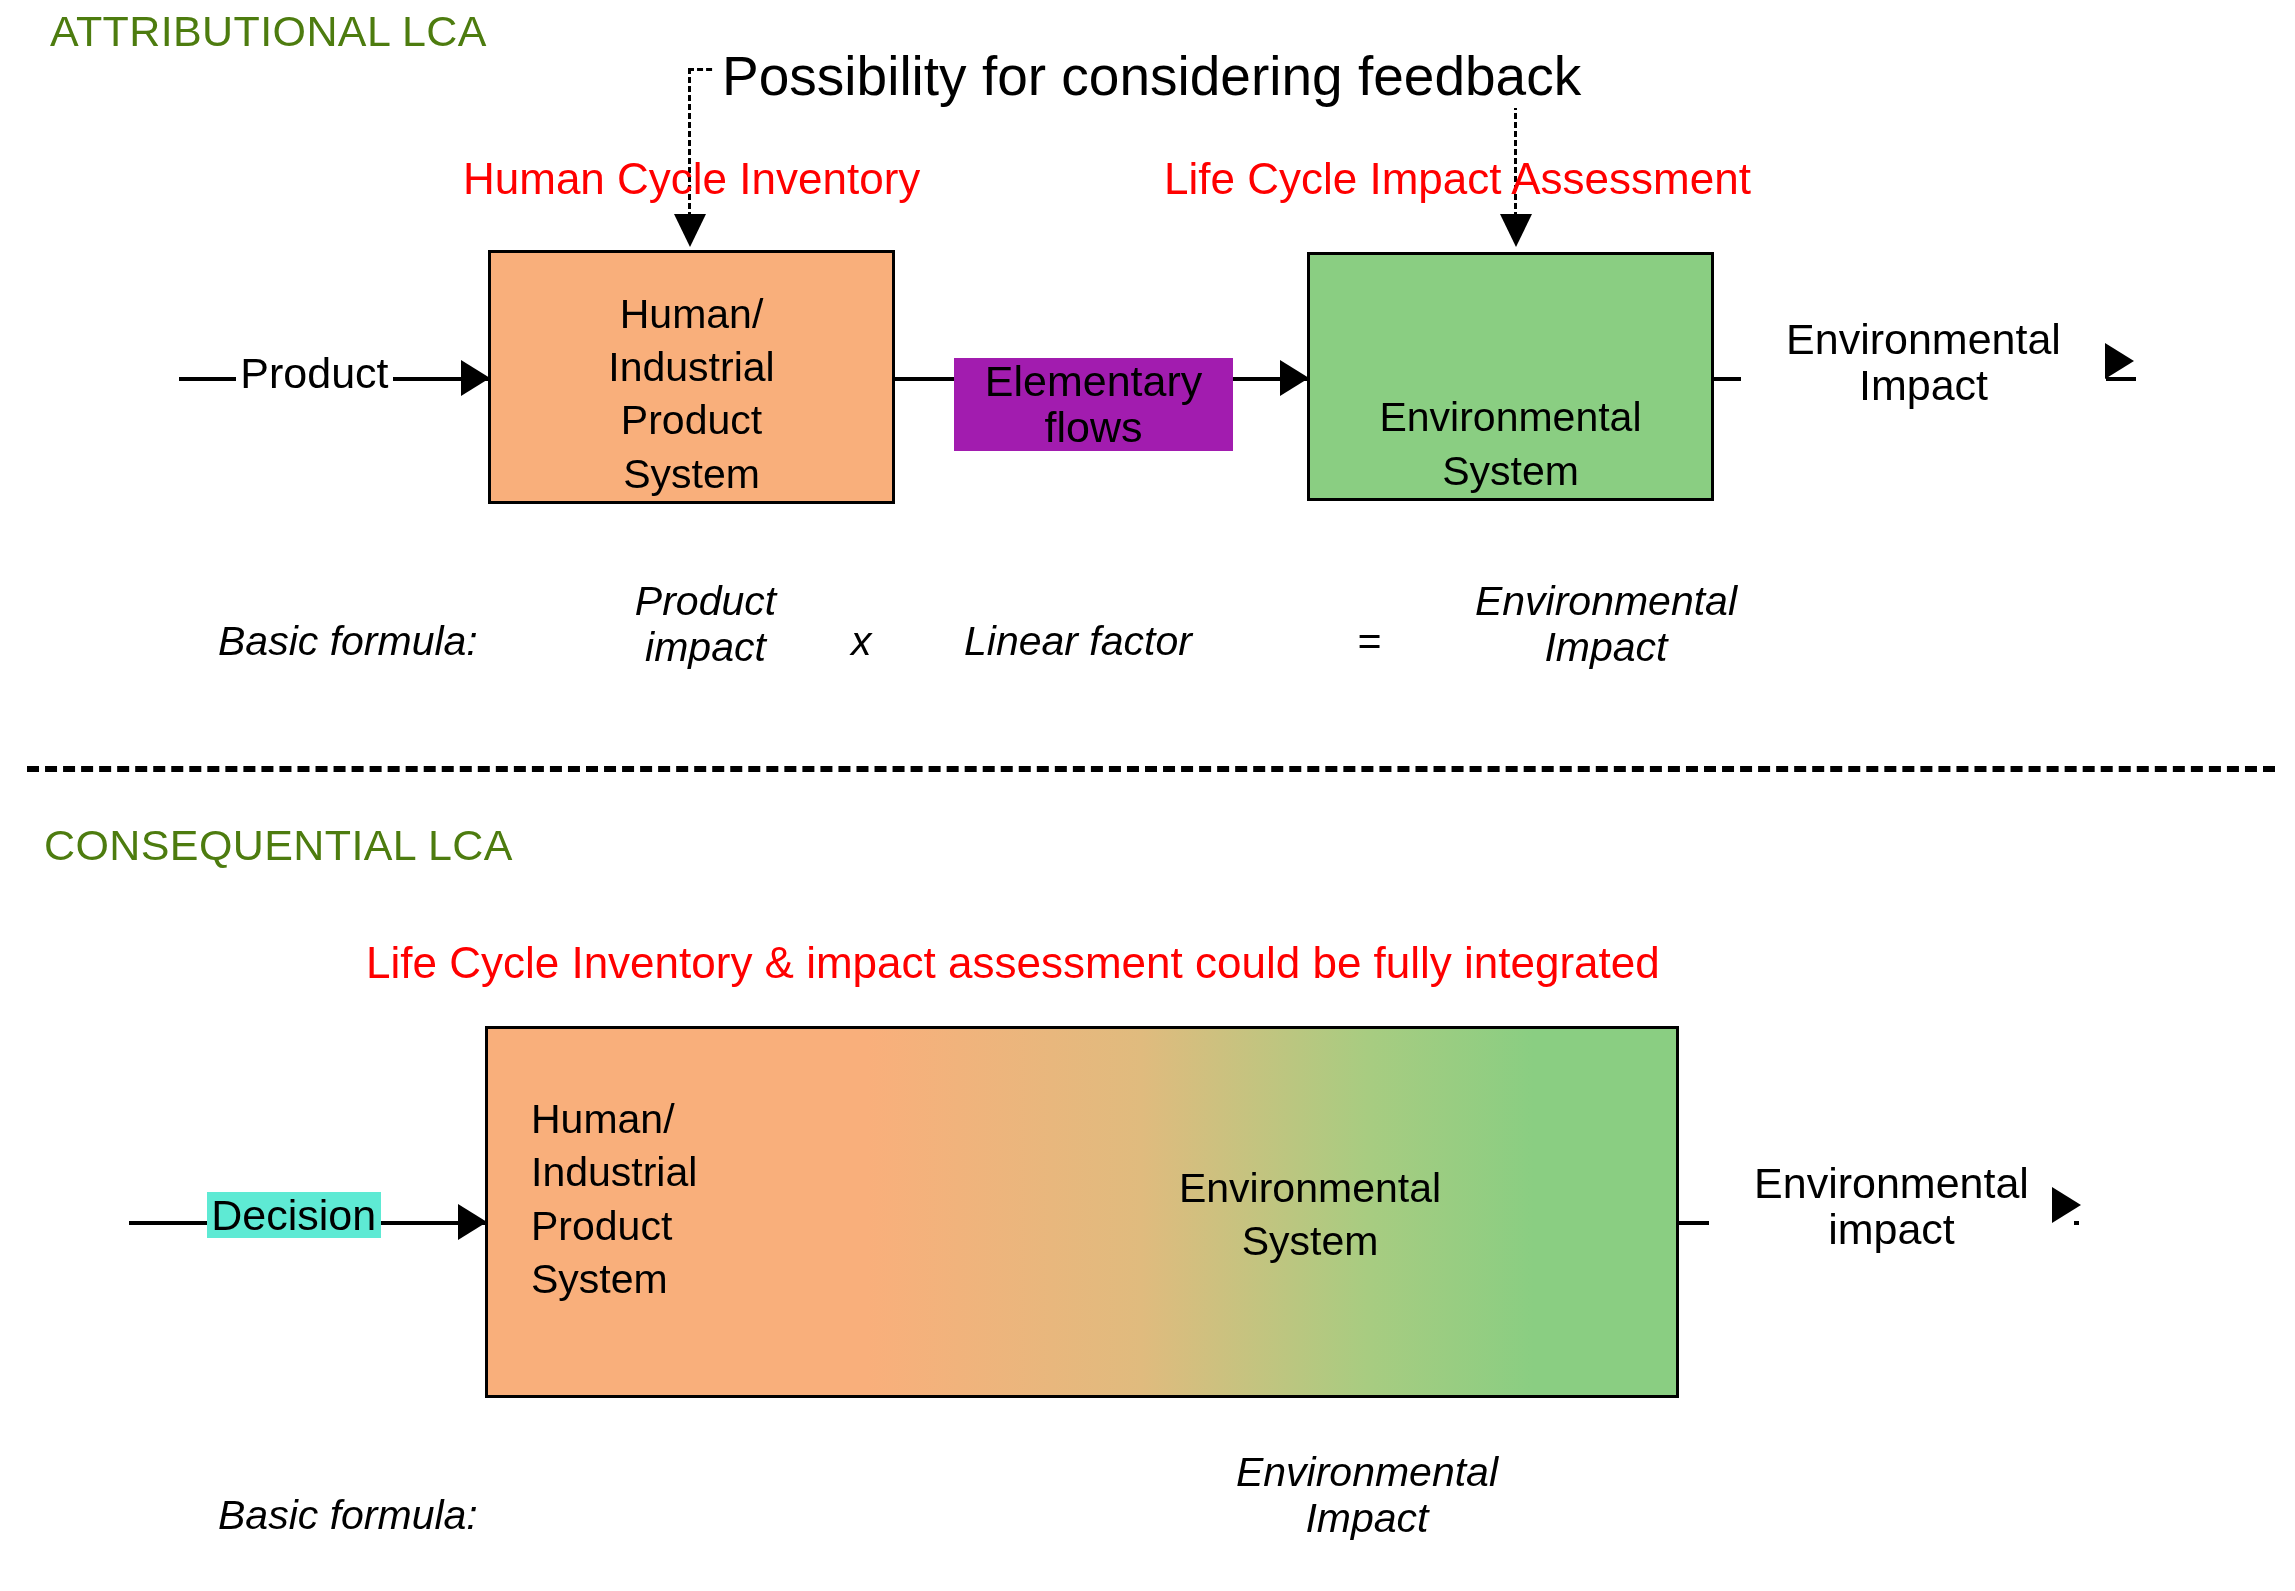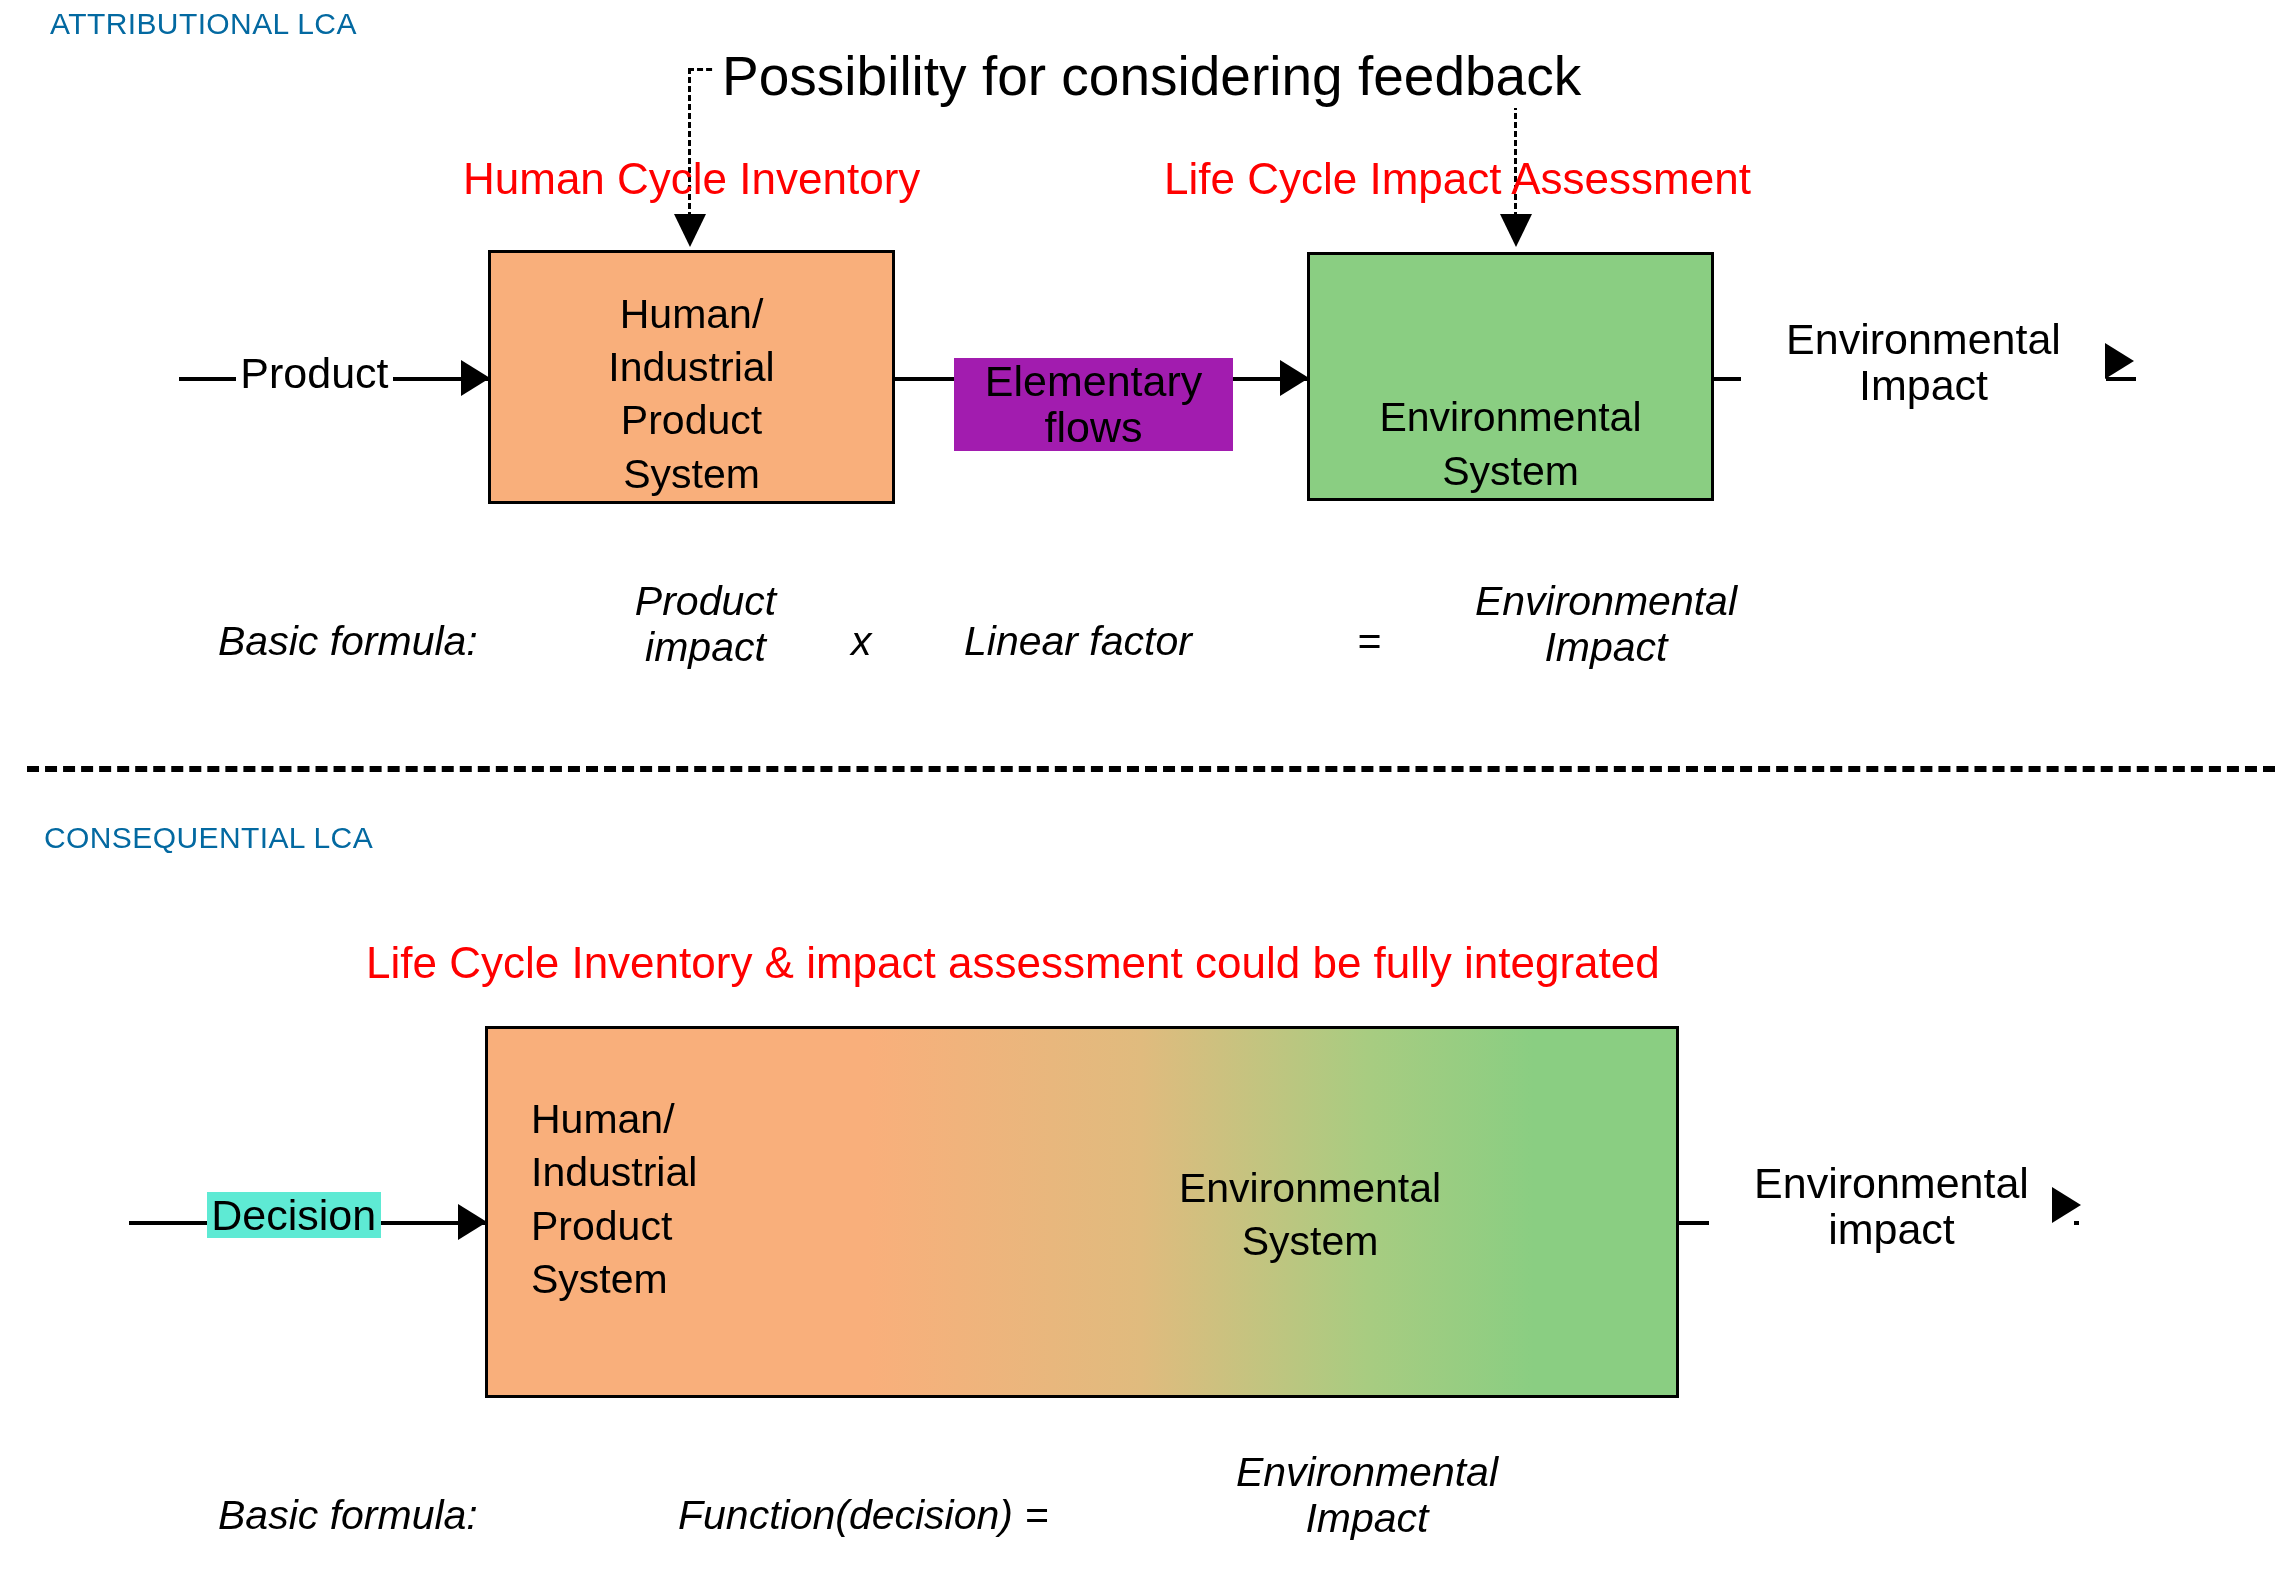--- a/index.html
+++ b/index.html
@@ -12,22 +12,22 @@
     width: 2295px;
     height: 1591px;
     background: #ffffff;
     font-family: "Liberation Sans", sans-serif;
     overflow: hidden;
   }
   .abs { position: absolute; }
 
   
   .section-title {
-    font-size: 30px;
-    color: #0369a1;
+    font-size: 43px;
+    color: #4d7c0f;
     letter-spacing: 0.4px;
     white-space: nowrap;
   }
   .red-head {
     font-size: 44px;
     color: #ff0000;
     white-space: nowrap;
   }
   .flow-label {
     font-size: 43px;
@@ -196,20 +196,19 @@
   </div>
 
   <div class="abs hline" style="left:1679px; top:1221px; width:400px;"></div>
   <div class="abs flow-label" style="left:1709px; top:1160px; width:365px; background:#ffffff;">
     <div>Environmental</div>
     <div>impact</div>
   </div>
   <div class="abs arrow-right" style="left:2052px; top:1187px;"></div>
 
   <div class="abs formula-txt" style="left:218px; top:1493px;">Basic formula:</div>
-  <div class="abs formula-txt" style="left:678px; top:1493px;">Function(decision) =</div>
   <div class="abs formula-txt" style="left:1192px; top:1450px; width:350px; text-align:center;">
     <div>Environmental</div>
     <div>Impact</div>
   </div>
 
 </div>
 
 
 </body></html>

